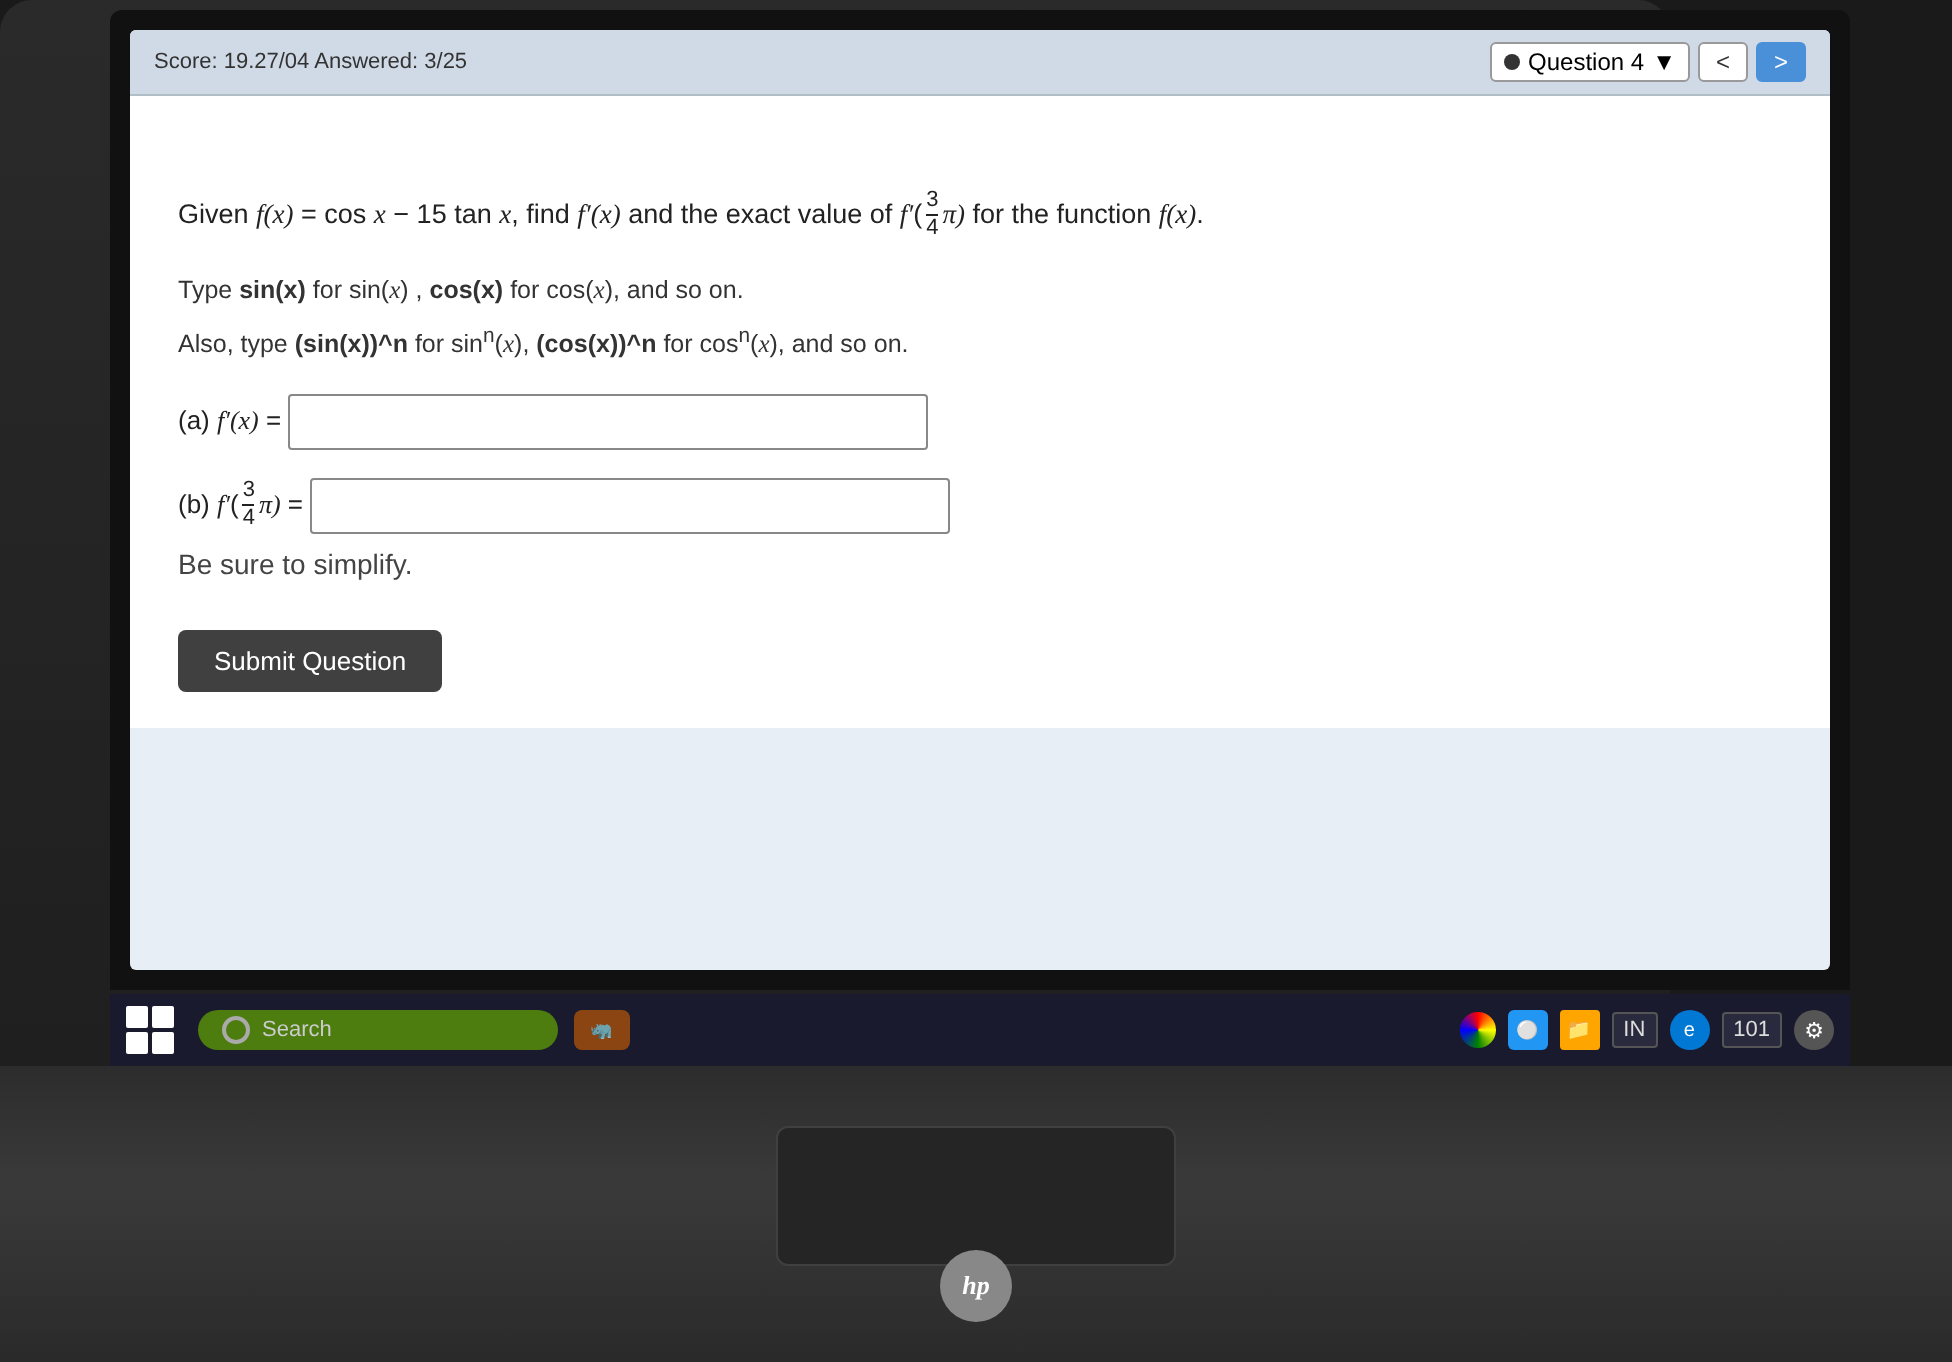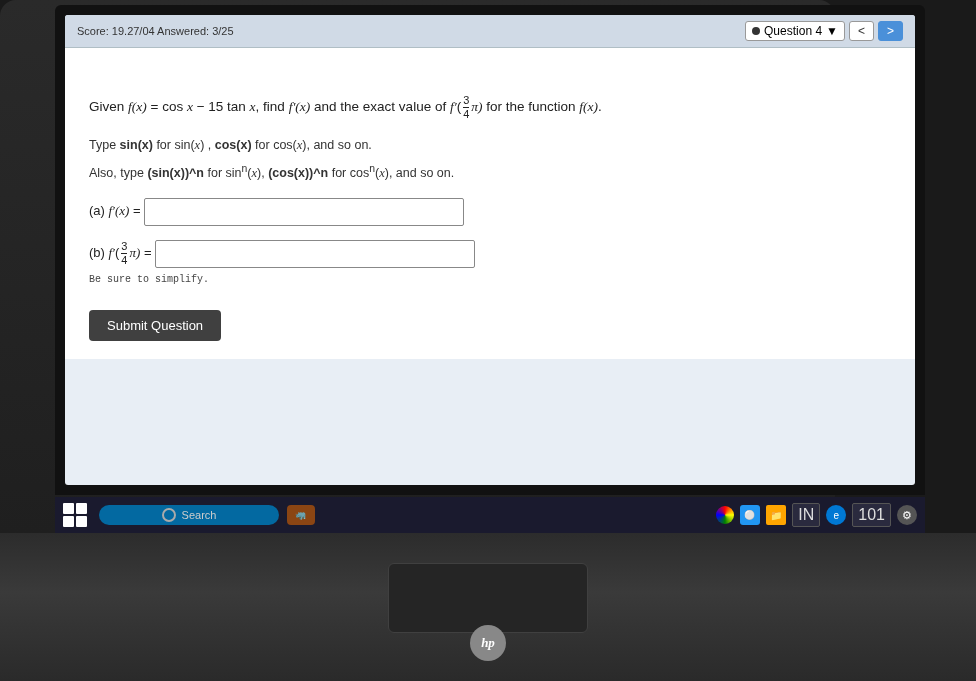--- a/index.html
+++ b/index.html
@@ -140,24 +140,23 @@
       border-radius: 2px;
       padding: 4px 8px;
       width: 320px;
       font-size: 13px;
       background: white;
       height: 28px;
       vertical-align: middle;
     }
 
     .be-sure-text {
-      font-size: 10px;
+      font-size: 14px;
       color: #444;
       margin-top: 4px;
-      font-family: Liberation Mono, monospace;
     }
 
     .submit-btn {
       background: #404040;
       color: white;
       border: none;
       border-radius: 4px;
       padding: 8px 18px;
       font-size: 13px;
       cursor: pointer;
@@ -215,26 +214,25 @@
     }
 
     .windows-icon .win-quad {
       background: white;
       border-radius: 1px;
     }
 
     .search-bar {
       display: flex;
       align-items: center;
-      background: #0369a1;
+      background: #4d7c0f;
       border-radius: 16px;
       padding: 3px 12px;
       gap: 6px;
       flex: 0 0 180px;
-      justify-content: center;
     }
 
     .search-icon-circle {
       width: 14px;
       height: 14px;
       border: 2px solid #aaa;
       border-radius: 50%;
       position: relative;
     }
 
@@ -304,21 +302,21 @@
       color: #ffffff;
       font-weight: bold;
       font-family: serif;
     }
 
     .sys-tray-box {
       background: #2a2a3e;
       border: 1px solid #555;
       border-radius: 2px;
       padding: 2px 5px;
-      font-size: 16px;
+      font-size: 11px;
       color: #ddd;
     }
   </style>
 </head>
 <body>
 
 <div class="laptop-outer">
 
   <div class="screen-bezel">
     <div class="screen-content">

